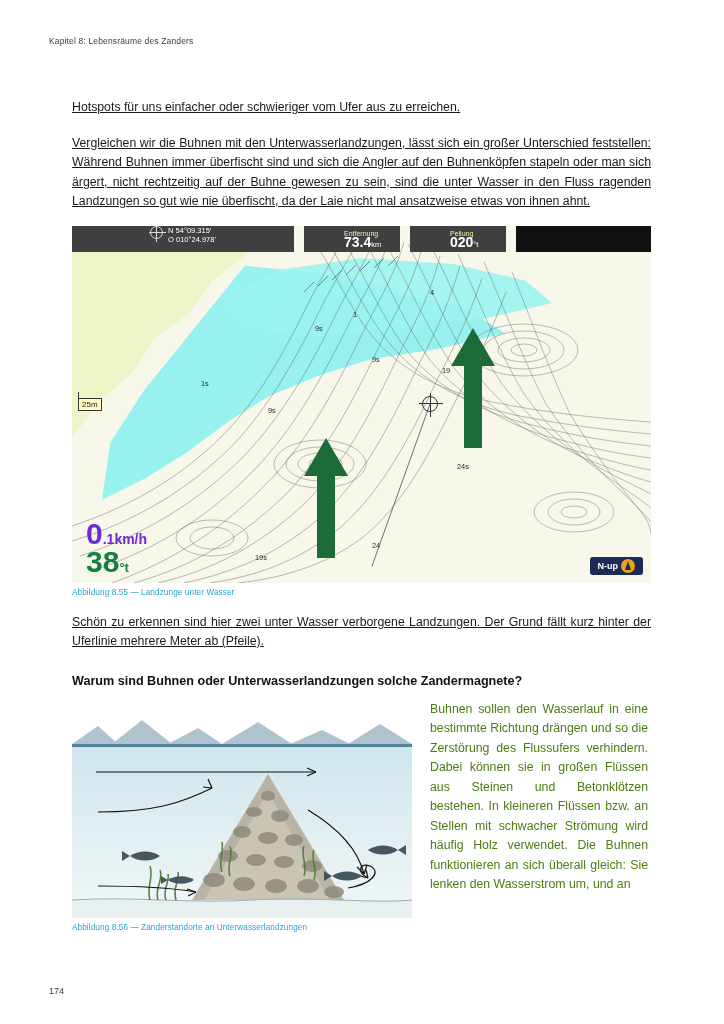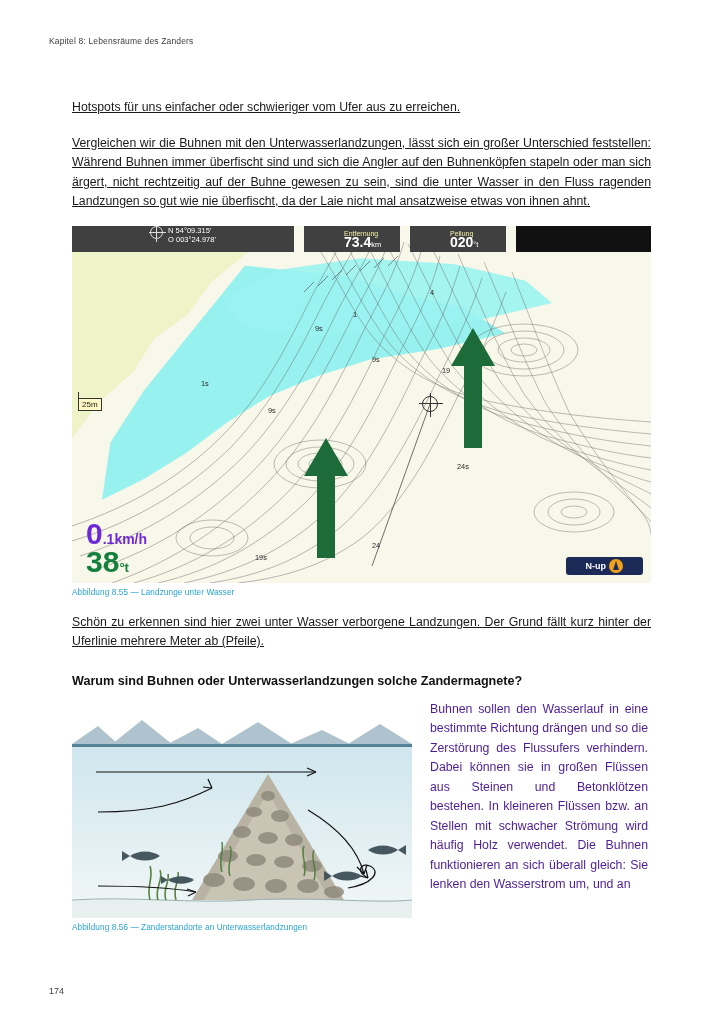--- a/index.html
+++ b/index.html
@@ -177,21 +177,21 @@
   }
   .fig1 .heading .big { font-size: 30px; }
   .fig1 .heading .unit { font-size: 13px; }
   .fig1 .nup {
     position: absolute;
     right: 8px; bottom: 8px;
     display: flex; align-items: center; gap: 3px;
     background: #1c2a57;
     color: #fff;
     border-radius: 3px;
-    padding: 2px 20px;
+    padding: 2px 8px;
     font-size: 9px;
     font-weight: bold;
   }
   .fig1 .nup .circle {
     width: 14px; height: 14px; border-radius: 50%;
     background: #f0a21b;
     position: relative;
   }
   .fig1 .nup .circle:after {
     content: "";
@@ -240,21 +240,21 @@
   }
   .fig2 .surface {
     position: absolute; left: 0; top: 44px; width: 100%; height: 3px;
     background: #3a6e86; opacity: .85;
   }
   .fig2 svg { position: absolute; left: 0; top: 0; }
   .sidetext {
     font-size: 12.3px;
     line-height: 19.5px;
     text-align: justify;
-    color: #4c1d95;
+    color: #4d7c0f;
     width: 218px;
     margin: 0;
     hyphens: manual;
   }
 
   .folio {
     position: absolute;
     left: 49px;
     bottom: 28px;
     font-size: 9px;
@@ -338,21 +338,21 @@
             <path d="M253 332 L253 250 L240 250 L262 212 L284 250 L271 250 L271 332 Z" transform="translate(-8,0)"></path>
             <path d="M386 340 L386 258 L373 258 L395 220 L417 258 L404 258 L404 340 Z" transform="translate(6,-118) rotate(0)"></path>
           </g>
         </svg>
 
         <div class="topbar">
           <div class="tb-left tb-block coord" style="flex-direction:row;">
             <span class="crosshair-icon"></span>
             <span style="display:flex;flex-direction:column;">
               <span>N 54°09.315'</span>
-              <span>O 003°24.978'</span>
+              <span>O 010°24.978'</span>
             </span>
           </div>
           <div class="tb-block tb-field">
             <span class="tb-label">Entfernung</span>
             <span class="tb-value"><span>73.4</span><small>km</small></span>
           </div>
           <div class="tb-block tb-field">
             <span class="tb-label">Peilung</span>
             <span class="tb-value"><span>020</span><small>°t</small></span>
           </div>

